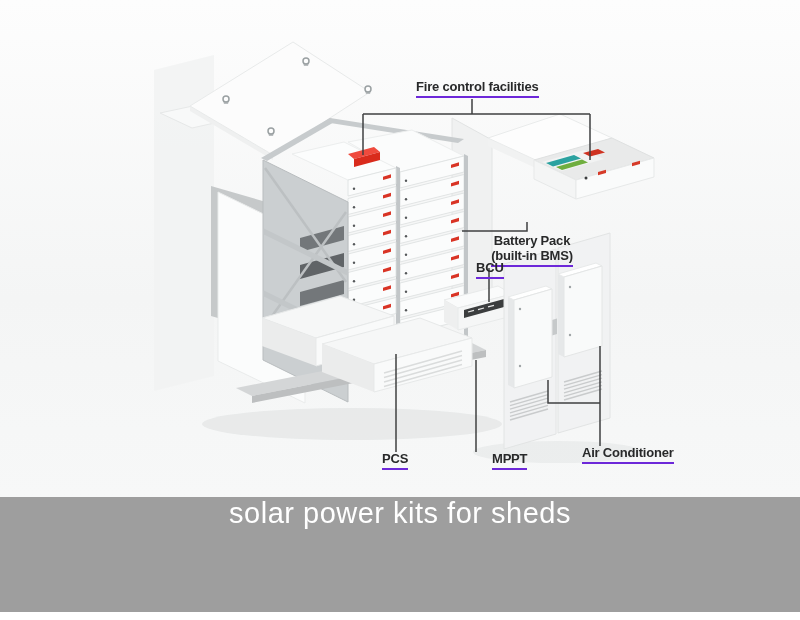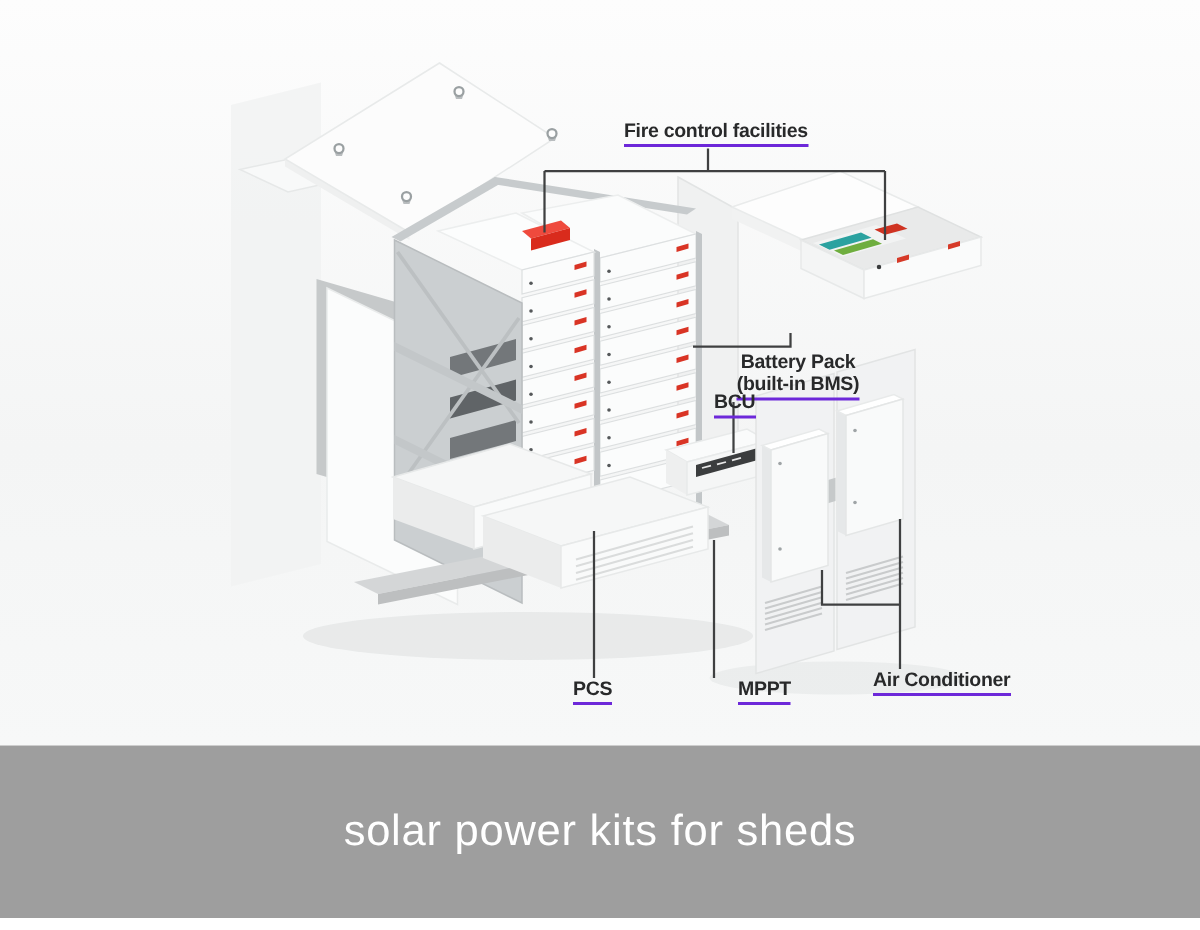--- a/index.html
+++ b/index.html
@@ -5,21 +5,21 @@
   html,body{margin:0;padding:0;background:#ffffff;}
   .stage{position:relative;width:800px;height:620px;overflow:hidden;background:#ffffff;
          font-family:"Liberation Sans", sans-serif;}
   .scene{position:absolute;left:0;top:0;width:800px;height:497px;}
   .scene svg{position:absolute;left:0;top:0;}
   .lbl{position:absolute;font-weight:bold;font-size:13px;line-height:1.15;color:#28292a;
        letter-spacing:-0.2px;white-space:nowrap;}
   .underline{border-bottom:2px solid #6d28d9;padding-bottom:1px;display:inline-block;}
   .lbl-center{text-align:center;margin-top:44px;}
   .banner{position:absolute;left:0;top:497px;width:800px;height:115px;display:flex;
-          align-items:center;justify-content:center;}
+          align-items:flex-start;justify-content:center;}
   .banner span{font-size:29px;font-weight:400;letter-spacing:0.5px;}
 </style>
 </head>
 <body>
 
 <div class="stage">
 
   <div class="scene">
     <svg width="800" height="497" viewBox="0 0 800 497">
       <defs>

